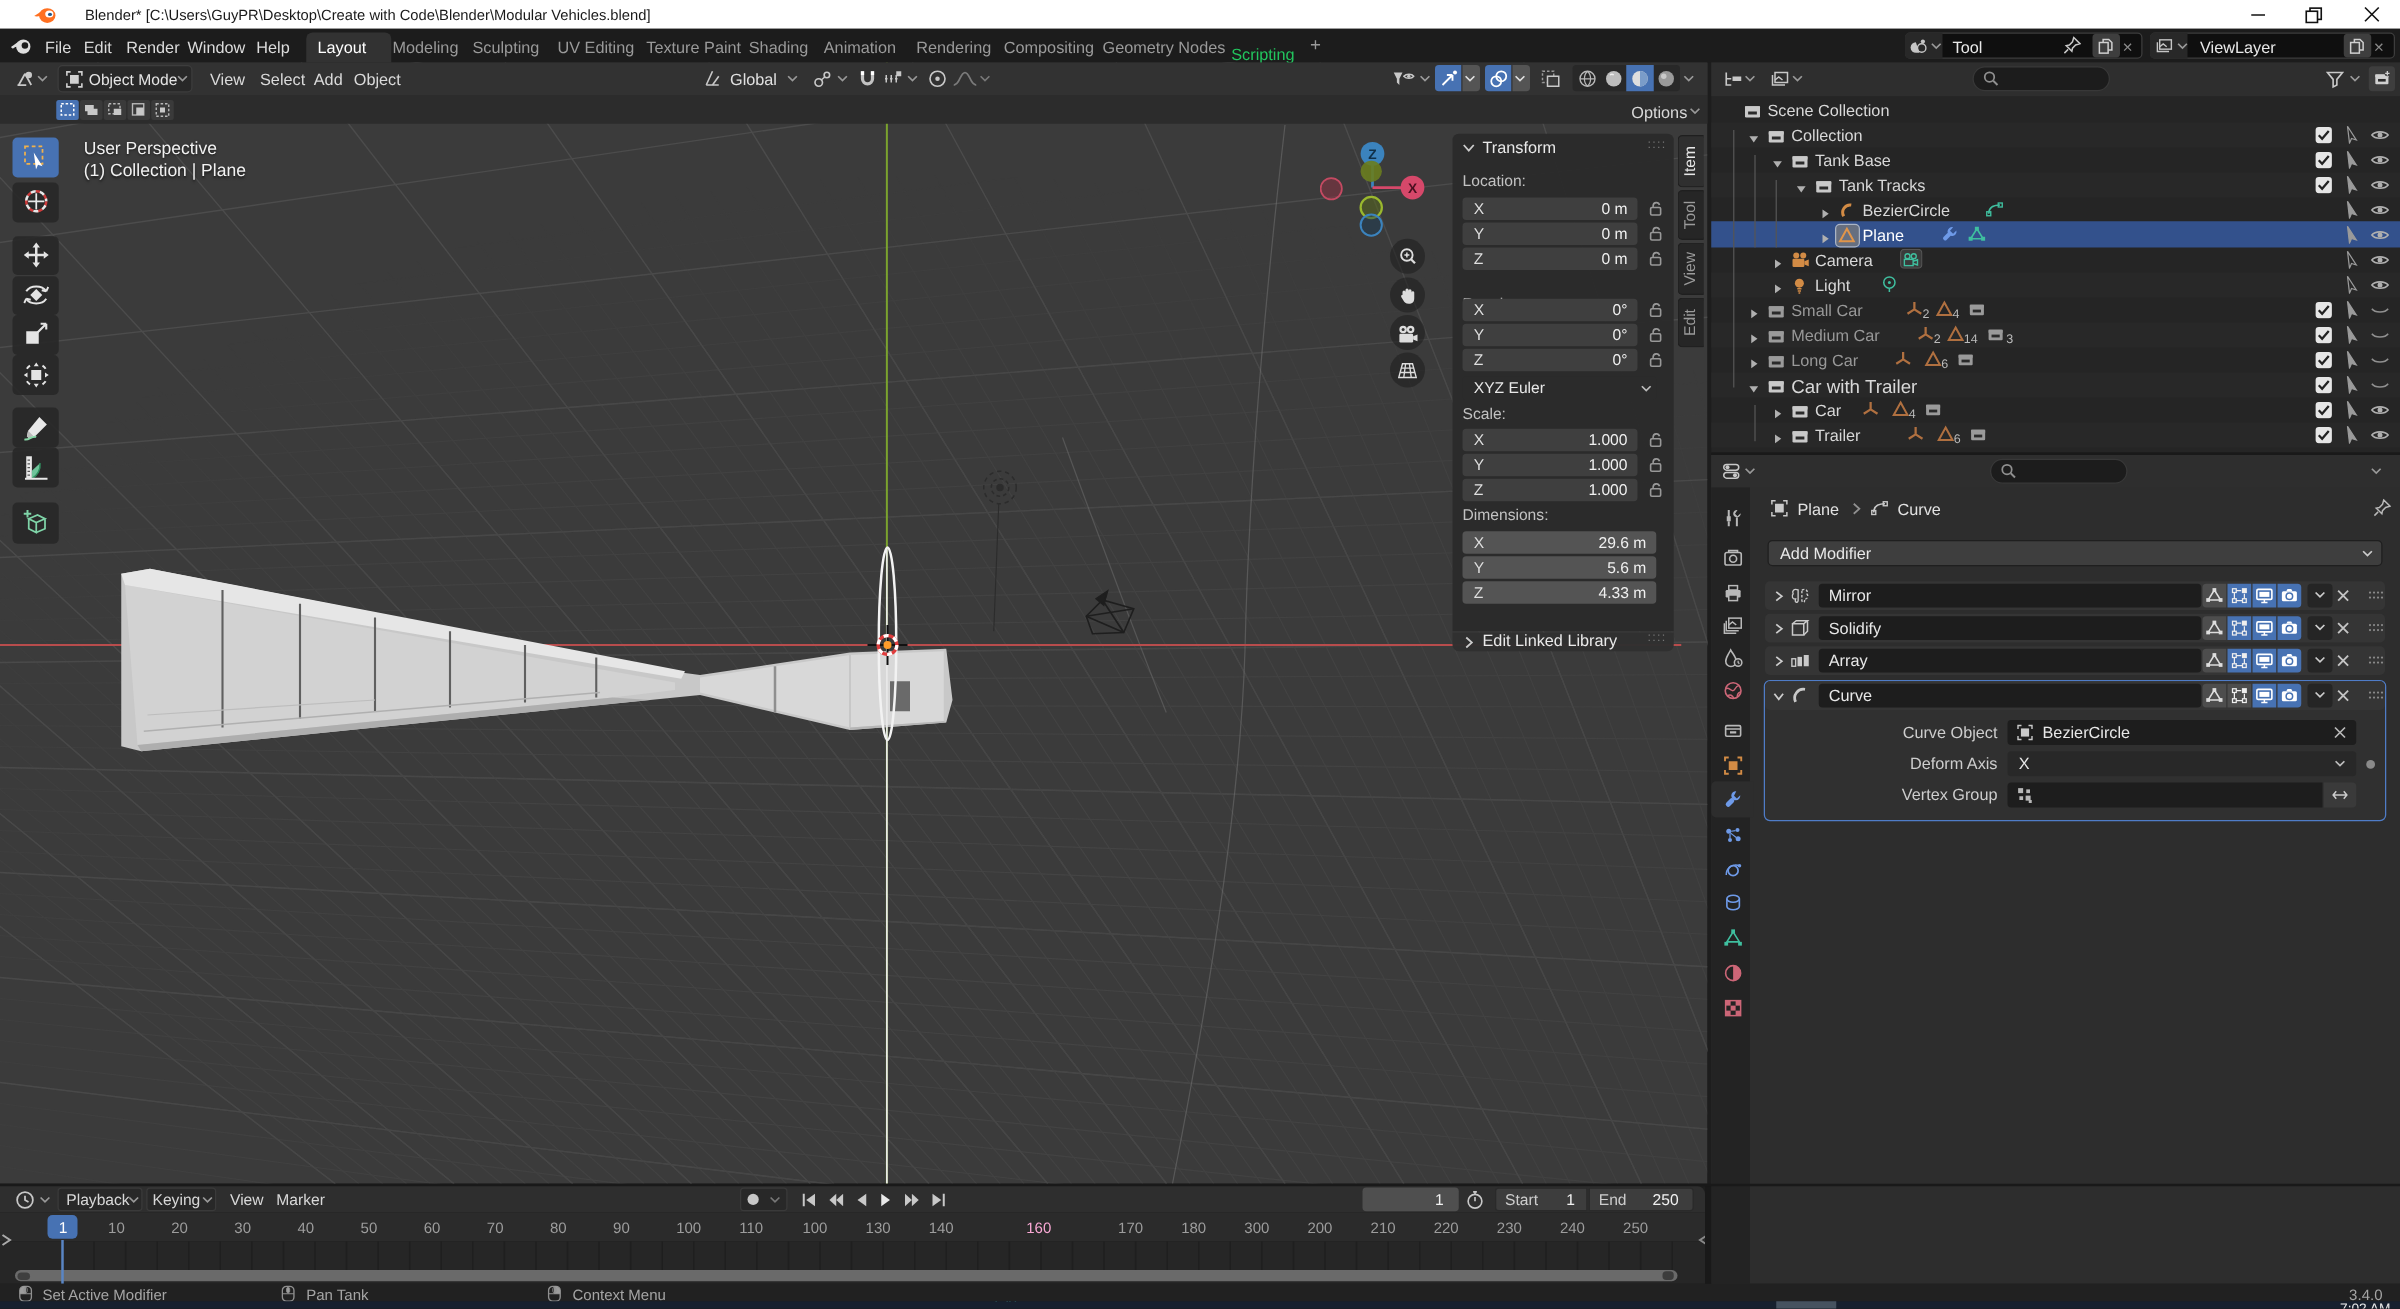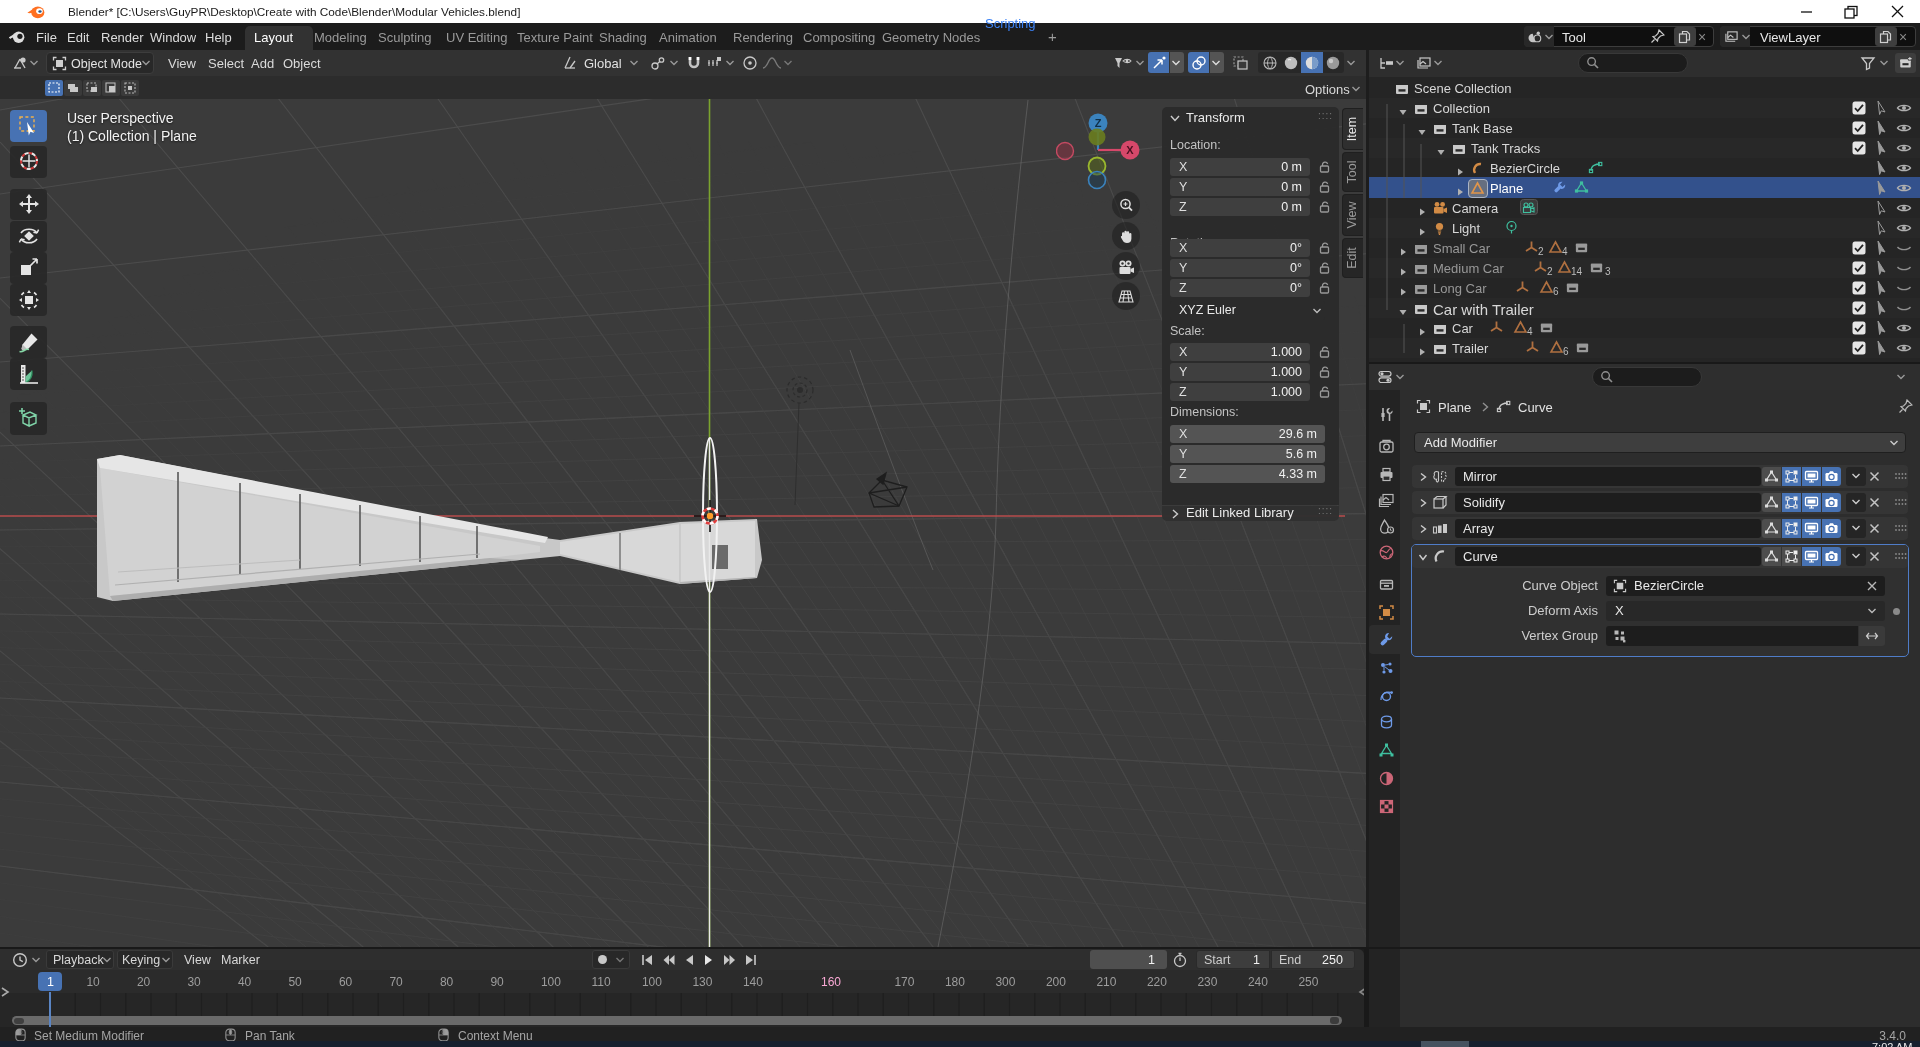--- a/index.html
+++ b/index.html
@@ -39,21 +39,21 @@
     <div class="txt" style="left:254px;top:30px;font-size:13px;color:#ffffff">Layout</div>
     <div class="txt" style="left:314px;top:30px;font-size:13px;color:#9a9a9a">Modeling</div>
     <div class="txt" style="left:378px;top:30px;font-size:13px;color:#9a9a9a">Sculpting</div>
     <div class="txt" style="left:446px;top:30px;font-size:13px;color:#9a9a9a">UV Editing</div>
     <div class="txt" style="left:517px;top:30px;font-size:13px;color:#9a9a9a">Texture Paint</div>
     <div class="txt" style="left:599px;top:30px;font-size:13px;color:#9a9a9a">Shading</div>
     <div class="txt" style="left:659px;top:30px;font-size:13px;color:#9a9a9a">Animation</div>
     <div class="txt" style="left:733px;top:30px;font-size:13px;color:#9a9a9a">Rendering</div>
     <div class="txt" style="left:803px;top:30px;font-size:13px;color:#9a9a9a">Compositing</div>
     <div class="txt" style="left:882px;top:30px;font-size:13px;color:#9a9a9a">Geometry Nodes</div>
-    <div class="txt" style="left:985px;top:16px;font-size:13px;color:#3b82f6">Scripting</div>
+    <div class="txt" style="left:985px;top:36px;font-size:13px;color:#22c55e">Scripting</div>
     <div class="txt" style="left:1048px;top:28px;font-size:15px;color:#9a9a9a">+</div>
     <div class="abs" style="left:1524px;top:26px;width:190px;height:21px;background:#0f0f0f;border-radius:4px;border:1px solid #3d3d3d"></div>
     <div class="abs" style="left:1524px;top:26px;width:30px;height:21px;background:#282828;border-radius:4px 0 0 4px"></div>
     <svg class="abs" style="left:1528px;top:30px" width="15" height="14" viewBox="0 0 16 15">
 <path d="M5 13 A4.5 4.5 0 0 1 5 4 L8 13 Z" fill="#c5c5c5"></path>
 <circle cx="10" cy="9" r="3.6" fill="none" stroke="#c5c5c5" stroke-width="1.2"></circle>
 <circle cx="11" cy="3.5" r="1.8" fill="#c5c5c5"></circle>
     </svg>
     <svg style="position:absolute;left:1544px;top:33px" width="10" height="8" viewBox="0 0 10 8">
       <path d="M1.5 2 L5 5.5 L8.5 2" stroke="#999" stroke-width="1.4" fill="none" transform="scale(1.0)"></path>
@@ -1584,21 +1584,21 @@
     <div class="abs" style="left:1364px;top:949px;width:5px;height:78px;background:#191919"></div>
     <div class="abs" style="left:0;top:1027px;width:1920px;height:14px;background:#212121"></div>
     <svg class="abs" style="left:15px;top:1028px" width="11" height="14" viewBox="0 0 13 16">
       <rect x="1" y="1" width="11" height="14" rx="4" fill="none" stroke="#909090" stroke-width="1.3"></rect>
       <path d="M1 8 H12" stroke="#909090" stroke-width="1"></path>
       <path d="M6.5 1 V8" stroke="#909090" stroke-width="1"></path>
       <path d="M1 5 a5.5 4 0 0 1 5.5 -4 V8 H1 Z" fill="#9d9d9d"></path>
       <path d="M12 5 a5.5 4 0 0 0 -5.5 -4 V8 H12 Z" fill="none"></path>
       <rect x="5" y="2" width="3" height="5" rx="1.4" fill="none" stroke="#909090" stroke-width="0.8"></rect>
     </svg>
-    <div class="txt" style="left:34px;top:1029px;font-size:12px;color:#a5a5a5">Set Medium Modifier</div>
+    <div class="txt" style="left:34px;top:1029px;font-size:12px;color:#a5a5a5">Set Active Modifier</div>
     <svg class="abs" style="left:225px;top:1028px" width="11" height="14" viewBox="0 0 13 16">
       <rect x="1" y="1" width="11" height="14" rx="4" fill="none" stroke="#909090" stroke-width="1.3"></rect>
       <path d="M1 8 H12" stroke="#909090" stroke-width="1"></path>
       <path d="M6.5 1 V8" stroke="#909090" stroke-width="1"></path>
       <path d="M1 5 a5.5 4 0 0 1 5.5 -4 V8 H1 Z" fill="none"></path>
       <path d="M12 5 a5.5 4 0 0 0 -5.5 -4 V8 H12 Z" fill="none"></path>
       <rect x="5" y="2" width="3" height="5" rx="1.4" fill="#9d9d9d" stroke="#909090" stroke-width="0.8"></rect>
     </svg>
     <div class="txt" style="left:245px;top:1029px;font-size:12px;color:#a5a5a5">Pan Tank</div>
     <svg class="abs" style="left:438px;top:1028px" width="11" height="14" viewBox="0 0 13 16">

